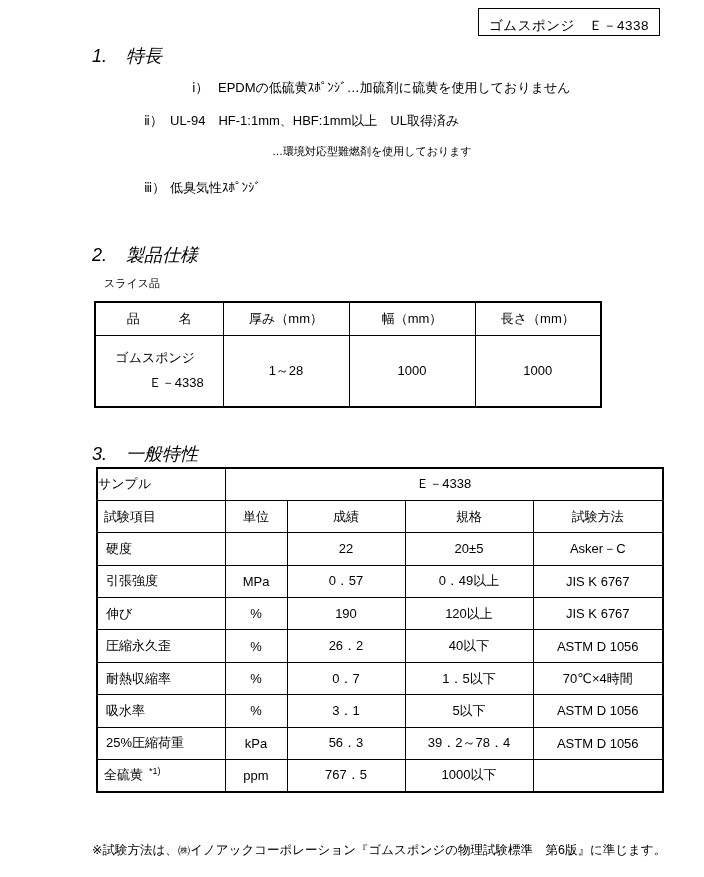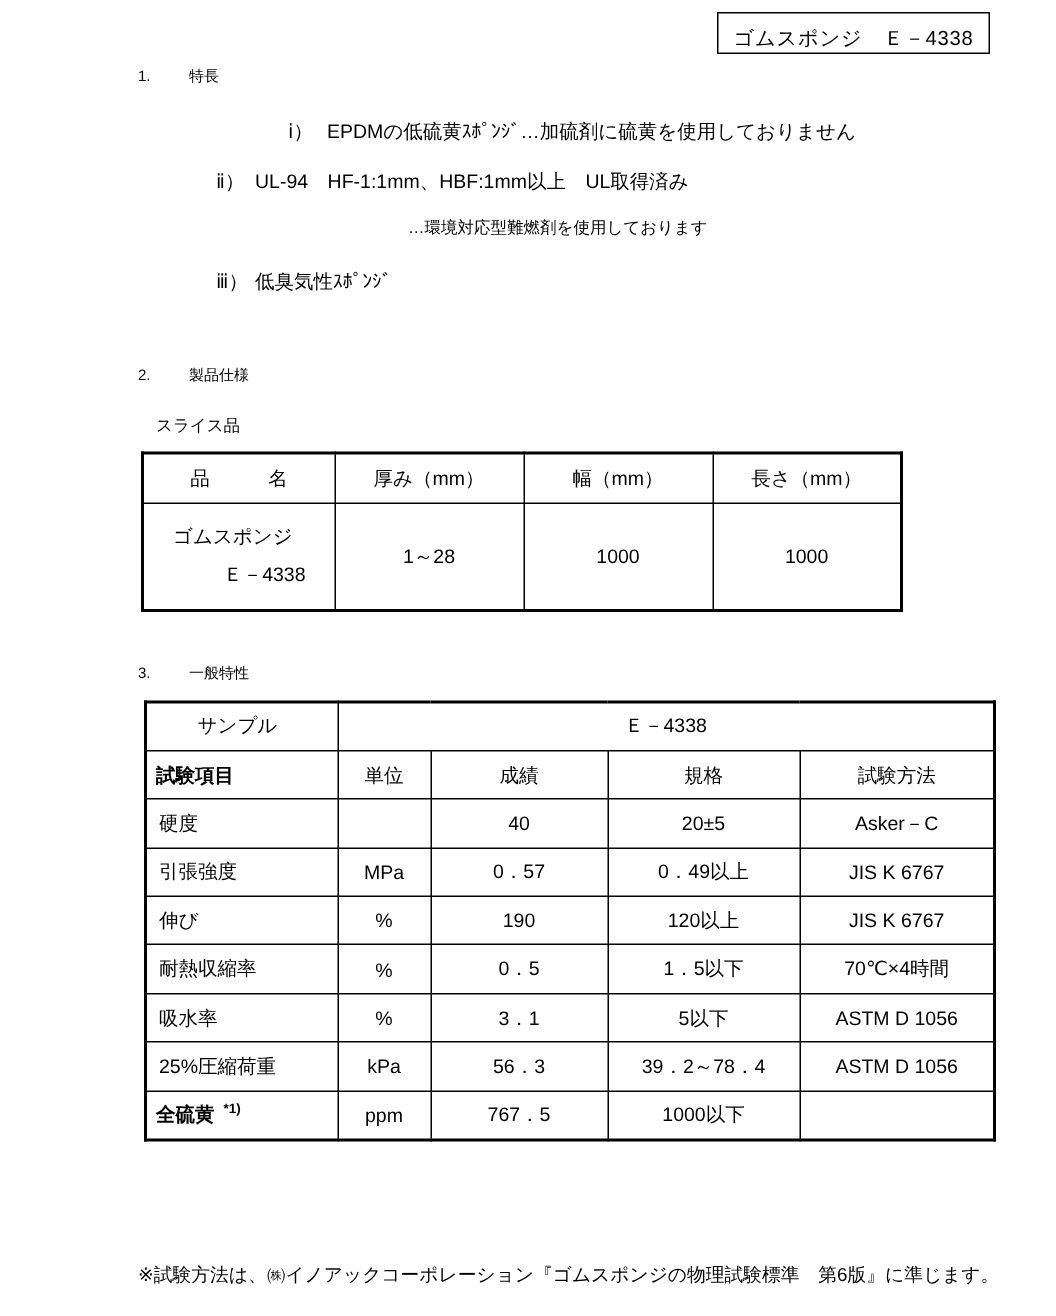--- a/index.html
+++ b/index.html
@@ -28,22 +28,23 @@
     display: flex;
     align-items: flex-end;
     justify-content: center;
     font-size: 13.5px;
     letter-spacing: 0.5px;
   }
 
   
   .sec-head {
     position: absolute;
-    font-size: 10px;
-    white-space: nowrap;
+    font-size: 18px;
+    white-space: nowrap;
+    font-style: italic;
   }
   .sec-num { display: inline-block; width: 34px; }
 
   .bullet {
     position: absolute;
     font-size: 13px;
     white-space: nowrap;
   }
   .bullet .rn { display: inline-block; min-width: 26px; }
 
@@ -77,23 +78,23 @@
   #spec-table td.name-cell { height: 72px; line-height: 1.9; }
   #spec-table td.hdr { height: 33px; }
 
   .name-split { display: block; }
   .name-split.a { margin-left: -8px; }
   .name-split.b { margin-left: 34px; }
 
   
   #prop-table { left: 96px; top: 467px; width: 566px; }
   #prop-table td { height: 32.4px; }
-  #prop-table td.l { text-align: left; padding-left: 6px; font-weight: bold; }
+  #prop-table td.l { text-align: left; padding-left: 6px; }
   #prop-table td.li { text-align: left; padding-left: 8px; }
-  #prop-table td.r { text-align: center; padding-right: 6px; }
+  #prop-table td.r { text-align: left; padding-right: 6px; }
   sup { font-size: 8.5px; vertical-align: super; }
   .fnmark { font-size: 9px; vertical-align: super; margin-left: 6px; }
 
   .note {
     position: absolute;
     left: 92px;
     top: 842px;
     font-size: 12.5px;
     white-space: nowrap;
   }
@@ -176,21 +177,21 @@
       <td class="l">試験項目</td>
       <td>単位</td>
       <td>成績</td>
       <td>規格</td>
       <td>試験方法</td>
     </tr>
 
     <tr>
       <td class="li">硬度</td>
       <td></td>
-      <td>40</td>
+      <td>22</td>
       <td>20±5</td>
       <td>Asker－C</td>
     </tr>
 
     <tr>
       <td class="li">引張強度</td>
       <td>MPa</td>
       <td>0．57</td>
       <td>0．49以上</td>
       <td>JIS K 6767</td>
@@ -198,25 +199,32 @@
 
     <tr>
       <td class="li">伸び</td>
       <td>%</td>
       <td>190</td>
       <td>120以上</td>
       <td>JIS K 6767</td>
     </tr>
 
 
+    <tr>
+      <td class="li">圧縮永久歪</td>
+      <td>%</td>
+      <td>26．2</td>
+      <td>40以下</td>
+      <td>ASTM D 1056</td>
+    </tr>
 
     <tr>
       <td class="li">耐熱収縮率</td>
       <td>%</td>
-      <td>0．5</td>
+      <td>0．7</td>
       <td>1．5以下</td>
       <td>70℃×4時間</td>
     </tr>
 
     <tr>
       <td class="li">吸水率</td>
       <td>%</td>
       <td>3．1</td>
       <td>5以下</td>
       <td>ASTM D 1056</td>

